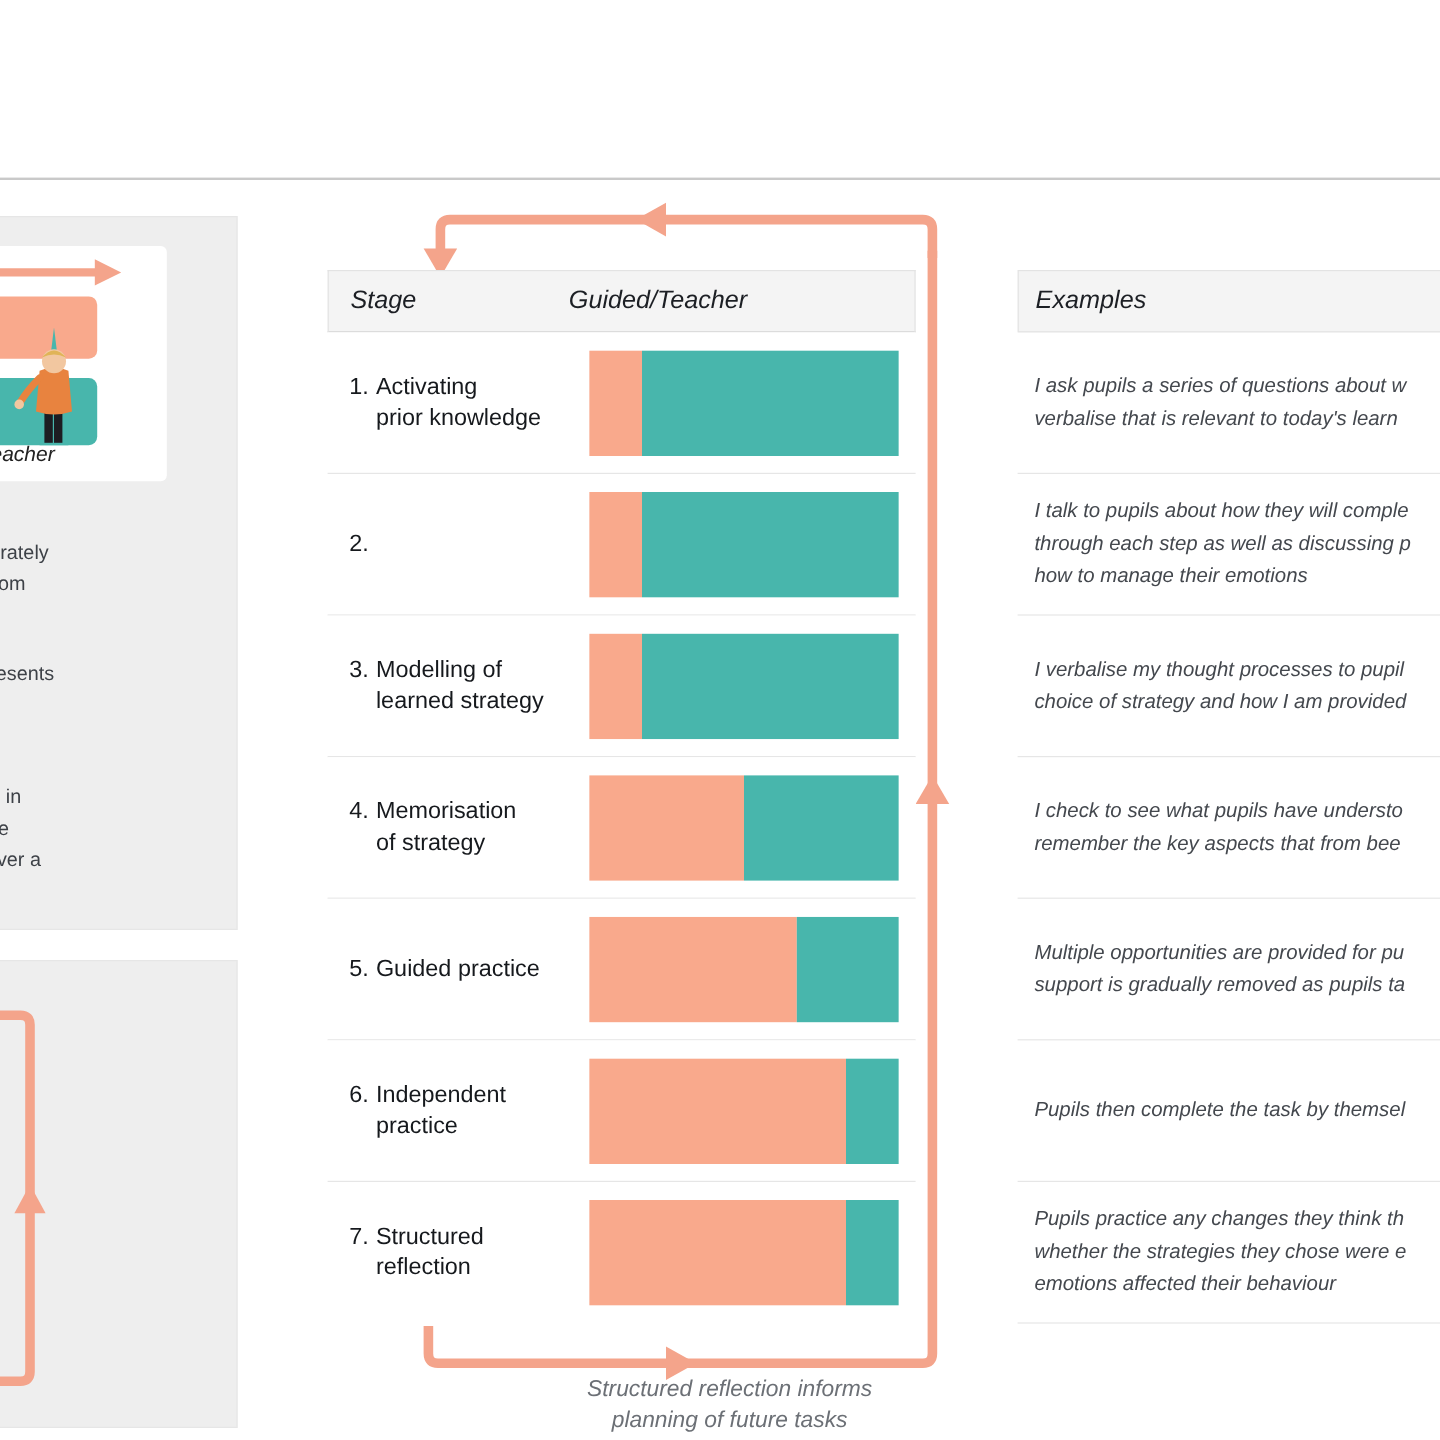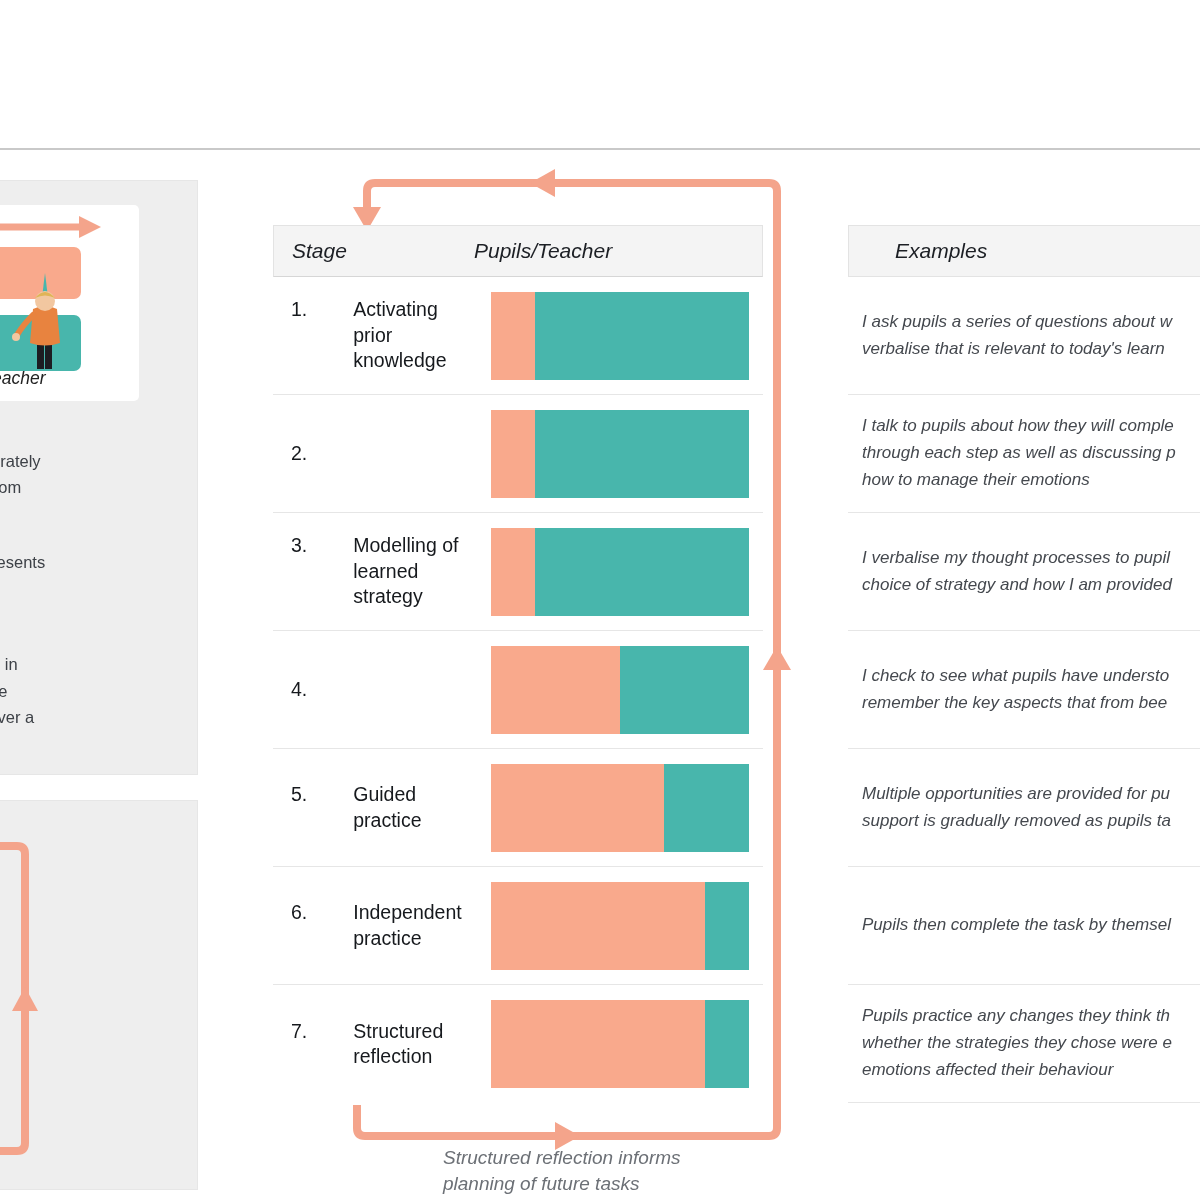--- a/index.html
+++ b/index.html
@@ -136,21 +136,21 @@
     width: 218px;
     padding-left: 18px;
     padding-right: 6px;
     font-size: 19.5px;
     line-height: 1.3;
     color: #16191d;
     display: flex;
     gap: 6px;
   }
   .stage-num { font-weight: 400; }
-  .stage-name { white-space: pre-line; margin-left: 40px; }
+  .stage-name { white-space: pre-line; }
 
   .bar-cell {
     flex: 1;
     padding-right: 14px;
     display: flex;
     align-items: center;
   }
   .bar {
     display: flex;
     width: 258px;
@@ -168,21 +168,21 @@
     background: #ffffff;
   }
   #examples-head {
     height: 52px;
     display: flex;
     align-items: center;
     padding-left: 14px;
     background: #f4f4f4;
     border: 1px solid #e3e3e3;
   }
-  #examples-head .th { font-size: 21px; margin-left: 32px; }
+  #examples-head .th { font-size: 21px; }
 
   .example-row {
     height: 118px;
     display: flex;
     align-items: center;
     padding-left: 14px;
     padding-right: 6px;
     border-bottom: 1px solid #e6e6e6;
   }
   .example-row:last-child { border-bottom: 1px solid #e6e6e6; }
@@ -196,21 +196,21 @@
 
   
   #bottom-caption {
     position: absolute;
     left: 443px; top: 1145px;
     width: 330px;
     font-style: italic;
     font-size: 19px;
     line-height: 1.35;
     color: #6c7076;
-    text-align: left;
+    text-align: center;
     white-space: pre-line;
   }
 </style>
 </head>
 <body>
 
 <div id="page">
 
   <div id="header">
     <div id="page-title">d
@@ -282,21 +282,21 @@
     <path d="M 508 505 L 536 505 L 522 481 Z" fill="#F4A48B"></path>
 
     <path d="M 522 945 L 522 963 Q 522 971 514 971 L 110 971 Q 102 971 102 963 L 102 940" stroke="#F4A48B" stroke-width="8" fill="none" stroke-linejoin="round"></path>
 
     <path d="M 300 957 L 300 985 L 325 971 Z" fill="#F4A48B"></path>
   </svg>
 
   <div id="stage-table">
     <div id="stage-thead">
       <div class="th" id="th-stage">Stage</div>
-      <div class="th" id="th-pt">Pupils/Teacher</div>
+      <div class="th" id="th-pt">Guided/Teacher</div>
     </div>
     <div id="stage-rows">
         <div class="stage-row">
           <div class="stage-label">
             <span class="stage-num">1.</span>
             <span class="stage-name">Activating
 prior knowledge</span>
           </div>
           <div class="bar-cell">
             <div class="bar">
@@ -325,20 +325,22 @@
           <div class="bar-cell">
             <div class="bar">
               <div class="bar-pupil" style="width: 17%; background: rgb(249, 169, 140);"></div>
               <div class="bar-teacher" style="width: 83%; background: rgb(72, 182, 172);"></div>
             </div>
           </div>
         </div>
         <div class="stage-row">
           <div class="stage-label">
             <span class="stage-num">4.</span>
+            <span class="stage-name">Memorisation
+of strategy</span>
           </div>
           <div class="bar-cell">
             <div class="bar">
               <div class="bar-pupil" style="width: 50%; background: rgb(249, 169, 140);"></div>
               <div class="bar-teacher" style="width: 50%; background: rgb(72, 182, 172);"></div>
             </div>
           </div>
         </div>
         <div class="stage-row">
           <div class="stage-label">

